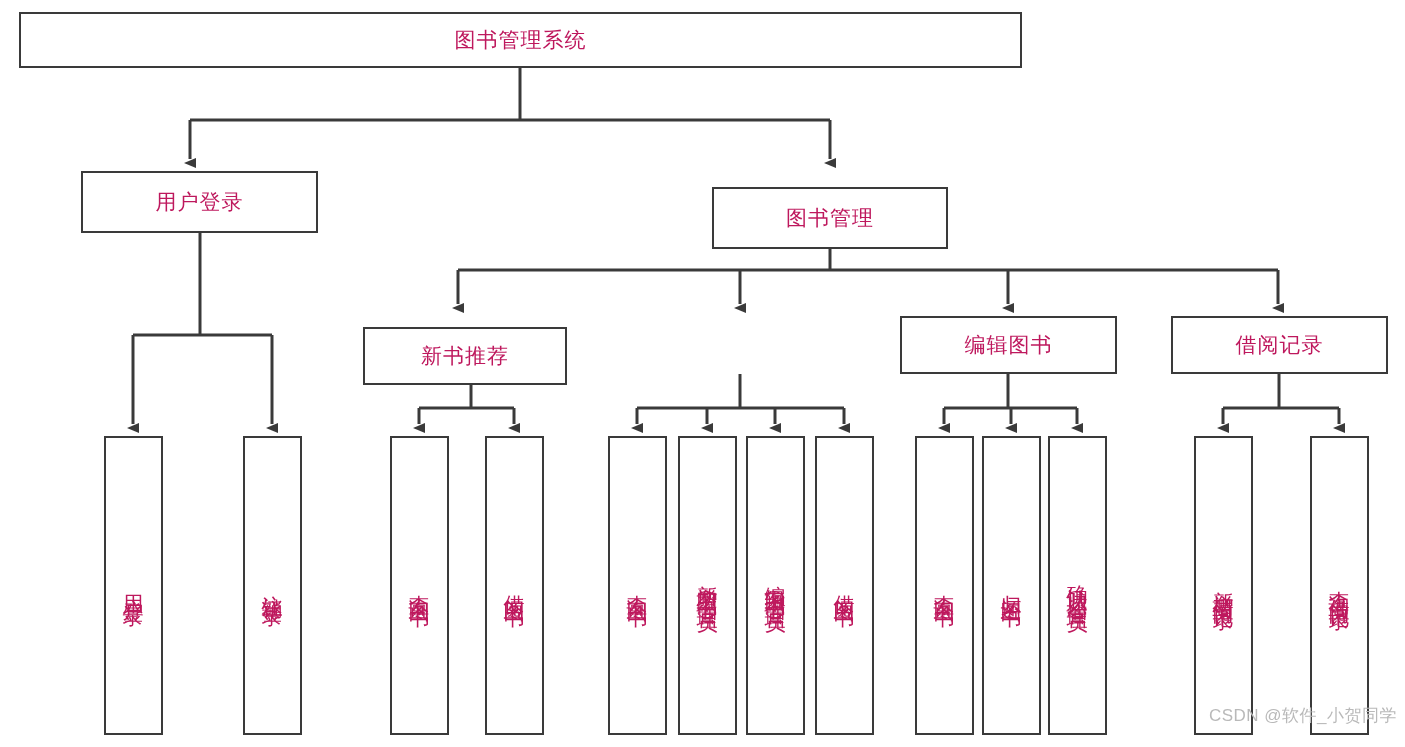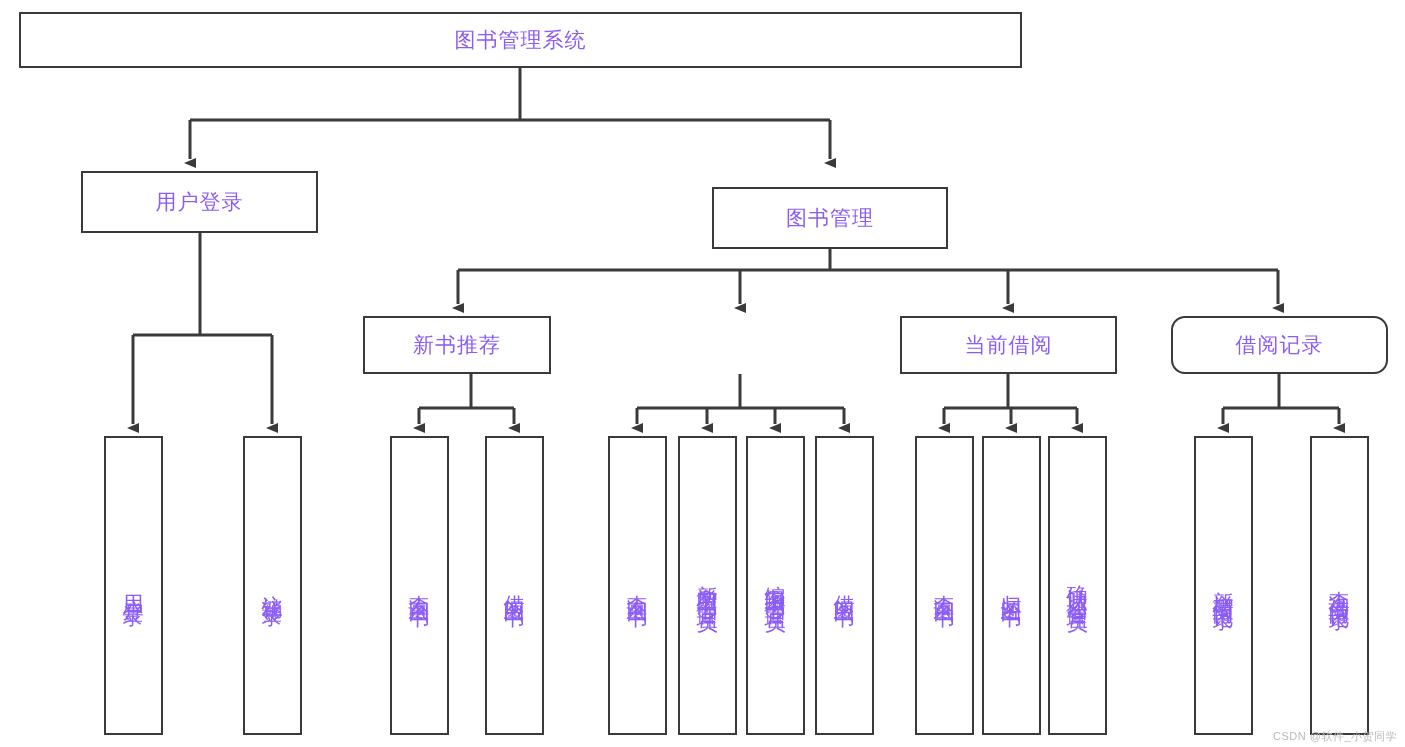--- a/index.html
+++ b/index.html
@@ -27,21 +27,21 @@
     pointer-events: none;
   }
   .node {
     position: absolute;
     box-sizing: border-box;
     border: 2px solid #3a3a3a;
     background: #ffffff;
     display: flex;
     align-items: center;
     justify-content: center;
-    color: #8b5cf6;
+    color: #be185d;
     text-align: center;
   }
   .node.horizontal {
     font-size: 21px;
     letter-spacing: 1px;
   }
   .node.vertical {
     writing-mode: vertical-rl;
     text-orientation: upright;
     font-size: 21px;
@@ -50,22 +50,22 @@
     padding-top: 4px;
     padding-bottom: 4px;
   }
   .node-label {
     display: block;
     white-space: nowrap;
   }
   #watermark {
     position: absolute;
     right: 8px;
-    bottom: 3px;
-    font-size: 11px;
+    bottom: 20px;
+    font-size: 17px;
     color: #b9b9b9;
     letter-spacing: 0.5px;
     white-space: nowrap;
     text-align: right;
   }
 </style>
 </head>
 <body>
 
 <div id="diagram-root">
@@ -125,30 +125,30 @@
   </div>
 
   <div class="node horizontal" style="left:81px; top:171px; width:237px; height:62px;">
     <span class="node-label">用户登录</span>
   </div>
 
   <div class="node horizontal" style="left:712px; top:171px; width:236px; height:62px;margin-top:16px;">
     <span class="node-label">图书管理</span>
   </div>
 
-  <div class="node horizontal" style="left:363px; top:316px; width:188px; height:58px;">
+  <div class="node horizontal" style="left:363px; top:327px; width:204px; height:58px;">
     <span class="node-label">新书推荐</span>
   </div>
 
 
   <div class="node horizontal" style="left:900px; top:316px; width:217px; height:58px;">
-    <span class="node-label">当前借阅</span>
-  </div>
-
-  <div class="node horizontal" style="left:1171px; top:316px; width:217px; height:58px;border-radius:14px;">
+    <span class="node-label">编辑图书</span>
+  </div>
+
+  <div class="node horizontal" style="left:1171px; top:316px; width:217px; height:58px;">
     <span class="node-label">借阅记录</span>
   </div>
 
   <div class="node vertical" style="left:104px; top:436px; width:59px; height:299px;">
     <span class="node-label">用户登录</span>
   </div>
 
   <div class="node vertical" style="left:243px; top:436px; width:59px; height:299px;">
     <span class="node-label">注销登录</span>
   </div>

